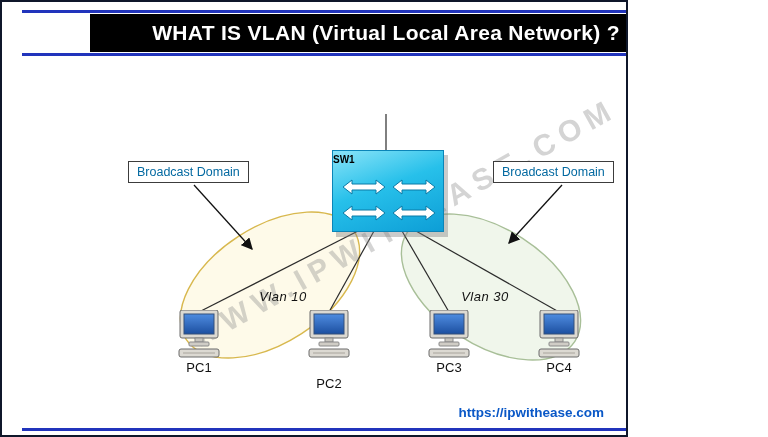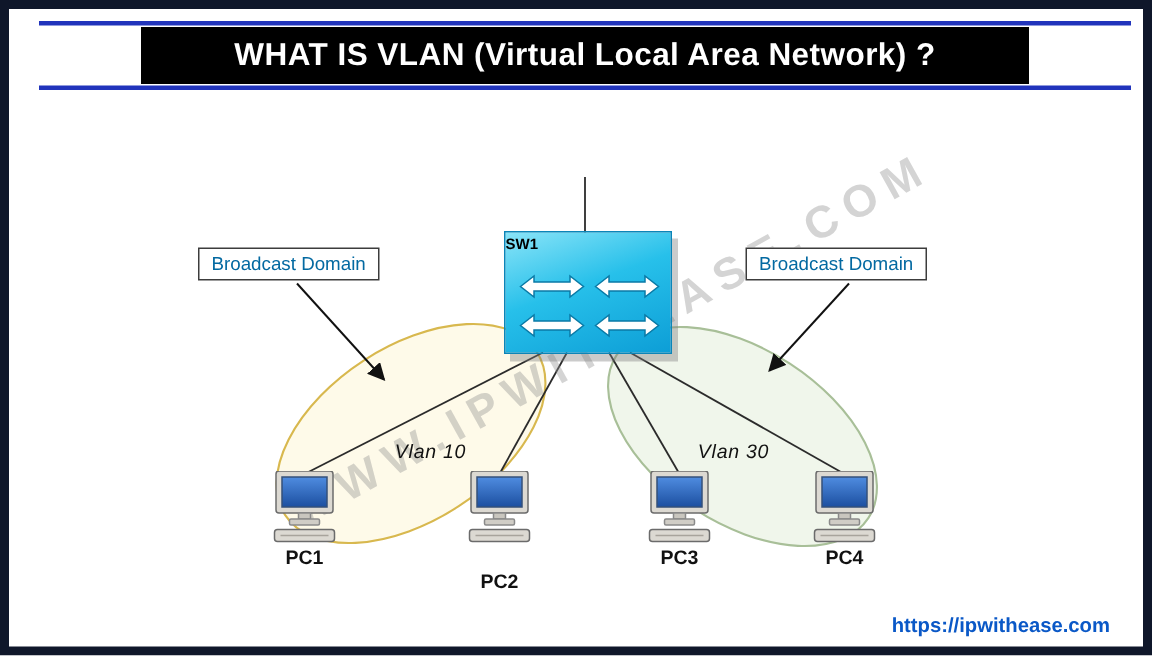--- a/index.html
+++ b/index.html
@@ -1,17 +1,17 @@
 <!DOCTYPE html>
 <html><head>
 <meta charset="utf-8">
 <style>
   * { margin:0; padding:0; box-sizing:border-box; }
   html,body { background:#ffffff; font-family:"Liberation Sans", sans-serif; }
-  .stage { position:relative; width:768px; height:437px; background:#fff; border:6px solid #0f172a; overflow:hidden; }
+  .stage { position:relative; width:628px; height:437px; background:#fff; border:2px solid #0f172a; overflow:hidden; }
 
   .hline { position:absolute; height:3px; background:#2134bc; }
   .hline.top    { left:20px; top:8px;   width:728px; }
   .hline.midtop { left:20px; top:51px;  width:728px; }
   .hline.bottom { left:20px; top:426px; width:728px; }
 
   .title-bar { position:absolute; left:88px; top:12px; width:592px; height:38px; background:#000;
                display:flex; align-items:center; justify-content:center; }
   .title-text { color:#fff; font-size:21px; font-weight:bold; letter-spacing:.3px; white-space:nowrap; }
 
@@ -35,21 +35,21 @@
             border:1px solid #0b85b8; box-shadow:4px 5px 0 rgba(125,125,125,.40); }
   .switch-label { position:absolute; top:3px; left:0; width:100%; text-align:left;
                   font-size:10px; font-weight:bold; color:#000; }
   .switch-arrows { position:absolute; left:0; top:16px; }
 
   .vlan-label { position:absolute; font-size:13px; color:#111; text-align:center; width:90px; letter-spacing:.5px;font-style:italic; }
   .vlan-label.v10 { left:236px; top:287px; }
   .vlan-label.v20 { left:438px; top:287px; }
 
   .pc { position:absolute; width:44px; height:48px; }
-  .pc-label { position:absolute; width:60px; text-align:center; font-weight:bold; font-size:13px; color:#111; top:358px; }
+  .pc-label { position:absolute; width:60px; text-align:center; font-weight:normal; font-size:13px; color:#111; top:358px; }
 
   .footer-link { position:absolute; right:22px; top:403px; font-size:13.5px; color:#0a58c7;
                  font-weight:600; cursor:pointer; white-space:nowrap; }
 </style>
 </head>
 <body>
 
 <div class="stage">
 
   <div class="hline top"></div>

